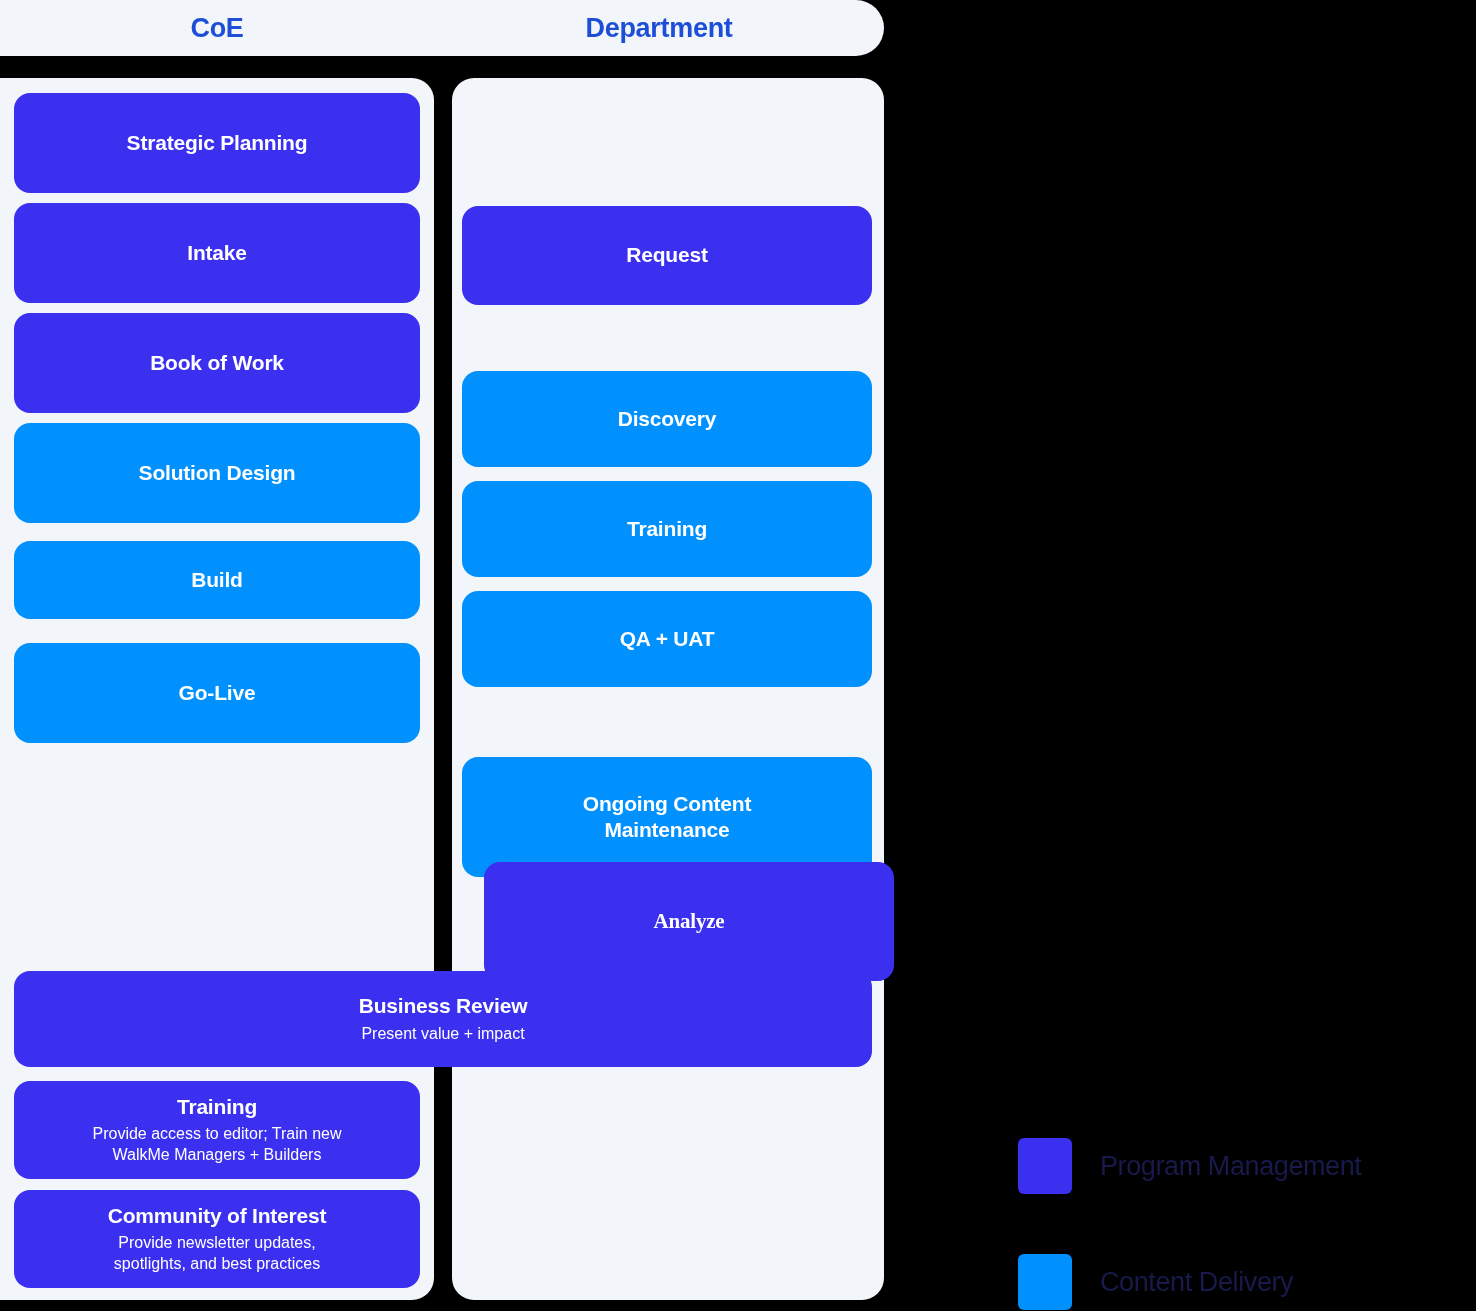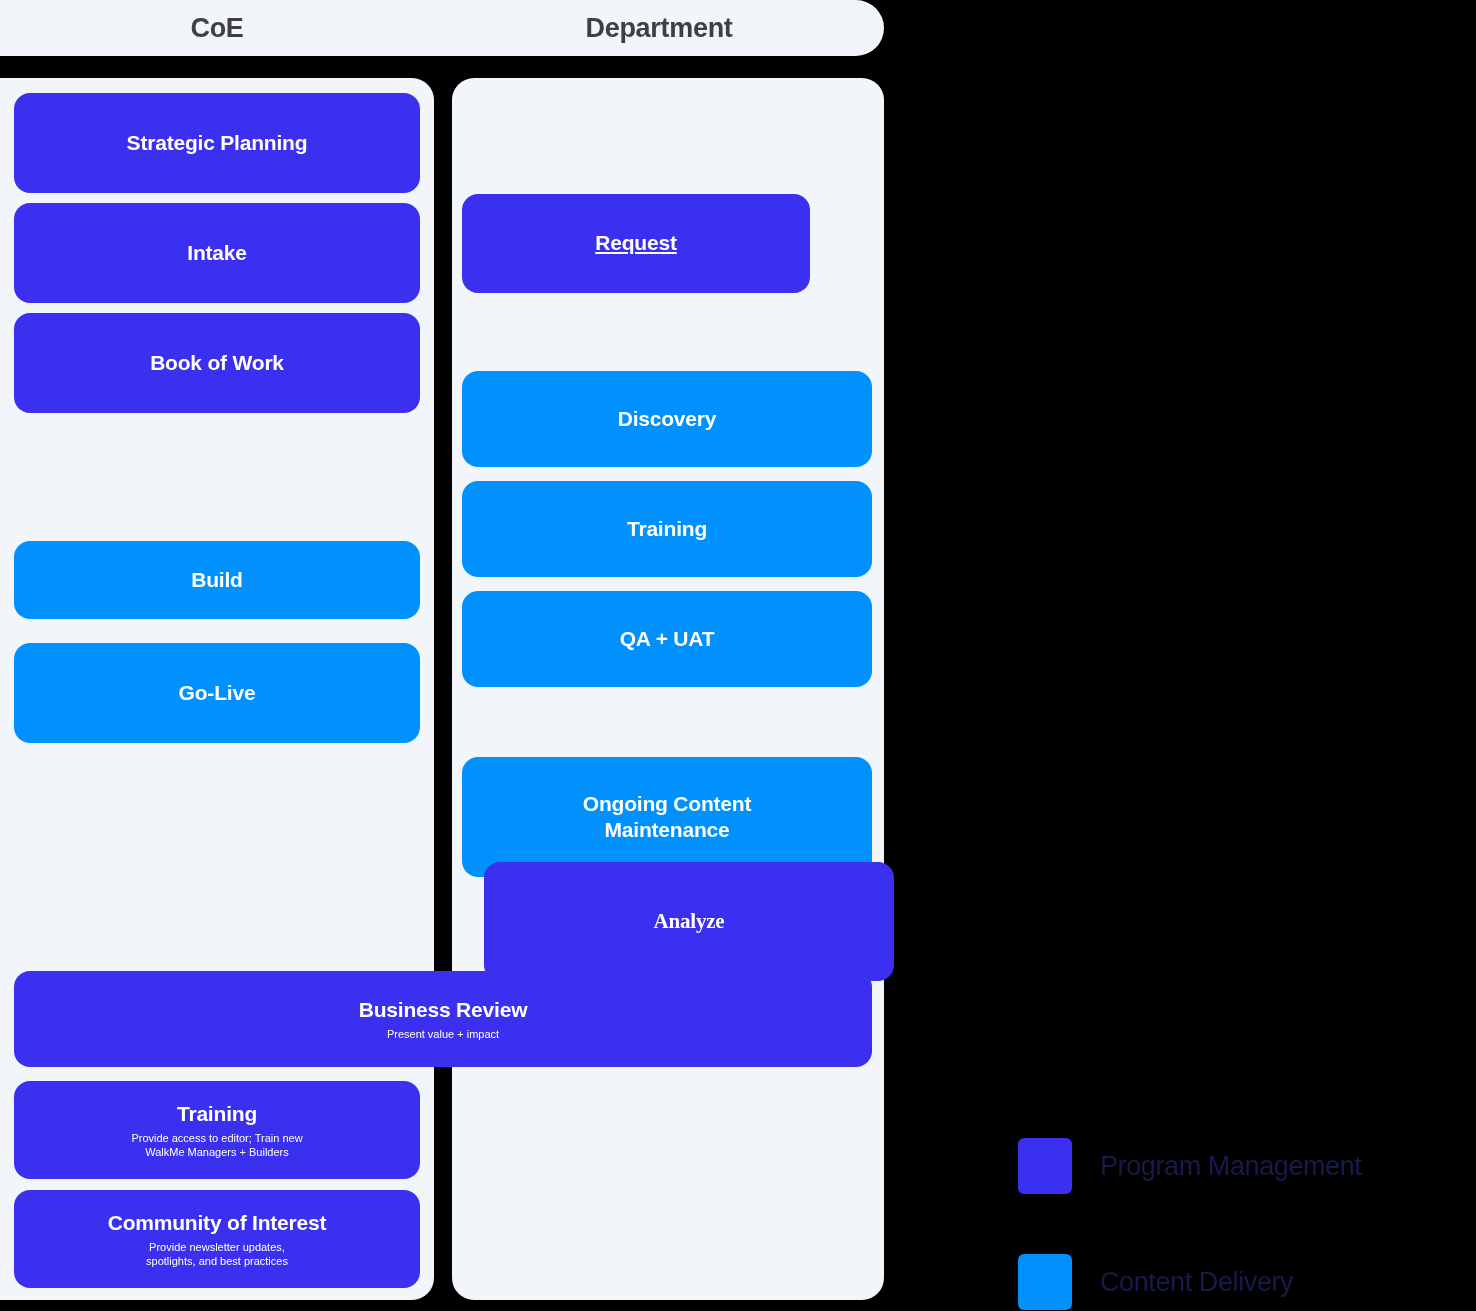--- a/index.html
+++ b/index.html
@@ -29,21 +29,21 @@
     background: #F2F6FB;
     border-radius: 0 28px 28px 0;
     display: flex;
     align-items: center;
   }
   .header-cell {
     display: flex;
     align-items: center;
     justify-content: center;
     height: 100%;
-    color: #404040;
+    color: #1d4ed8;
     font-size: 27px;
     font-weight: bold;
     letter-spacing: -0.3px;
   }
   .header-cell.coe { width: 434px; }
   .header-cell.dept { width: 450px; }
 
   
   .panel {
     position: absolute;
@@ -74,21 +74,21 @@
     color: #FFFFFF;
     padding: 4px 12px;
   }
   .box .title {
     font-size: 21px;
     font-weight: bold;
     letter-spacing: -0.2px;
     line-height: 1.25;
   }
   .box .subtitle {
-    font-size: 11px;
+    font-size: 16px;
     font-weight: normal;
     line-height: 1.3;
     margin-top: 4px;
     white-space: pre-line;
   }
   .pm  { background: #3B2FF0; }
   .cd  { background: #0091FF; }
 
   
   .legend {
@@ -136,30 +136,33 @@
   </div>
 
   <div class="box pm" style="left:14px; top:203px; width:406px; height:100px;">
     <div class="title">Intake</div>
   </div>
 
   <div class="box pm" style="left:14px; top:313px; width:406px; height:100px;">
     <div class="title">Book of Work</div>
   </div>
 
+  <div class="box cd" style="left:14px; top:423px; width:406px; height:100px;">
+    <div class="title">Solution Design</div>
+  </div>
 
   <div class="box cd" style="left:14px; top:515px; width:406px; height:78px;margin-top:26px;">
     <div class="title">Build</div>
   </div>
 
   <div class="box cd" style="left:14px; top:643px; width:406px; height:100px;">
     <div class="title">Go-Live</div>
   </div>
 
-  <div class="box pm" style="left:462px; top:194px; width:348px; height:99px;text-decoration:underline;">
+  <div class="box pm" style="left:462px; top:206px; width:410px; height:99px;">
     <div class="title">Request</div>
   </div>
 
   <div class="box cd" style="left:462px; top:371px; width:410px; height:96px;">
     <div class="title">Discovery</div>
   </div>
 
   <div class="box cd" style="left:462px; top:481px; width:410px; height:96px;">
     <div class="title">Training</div>
   </div>

